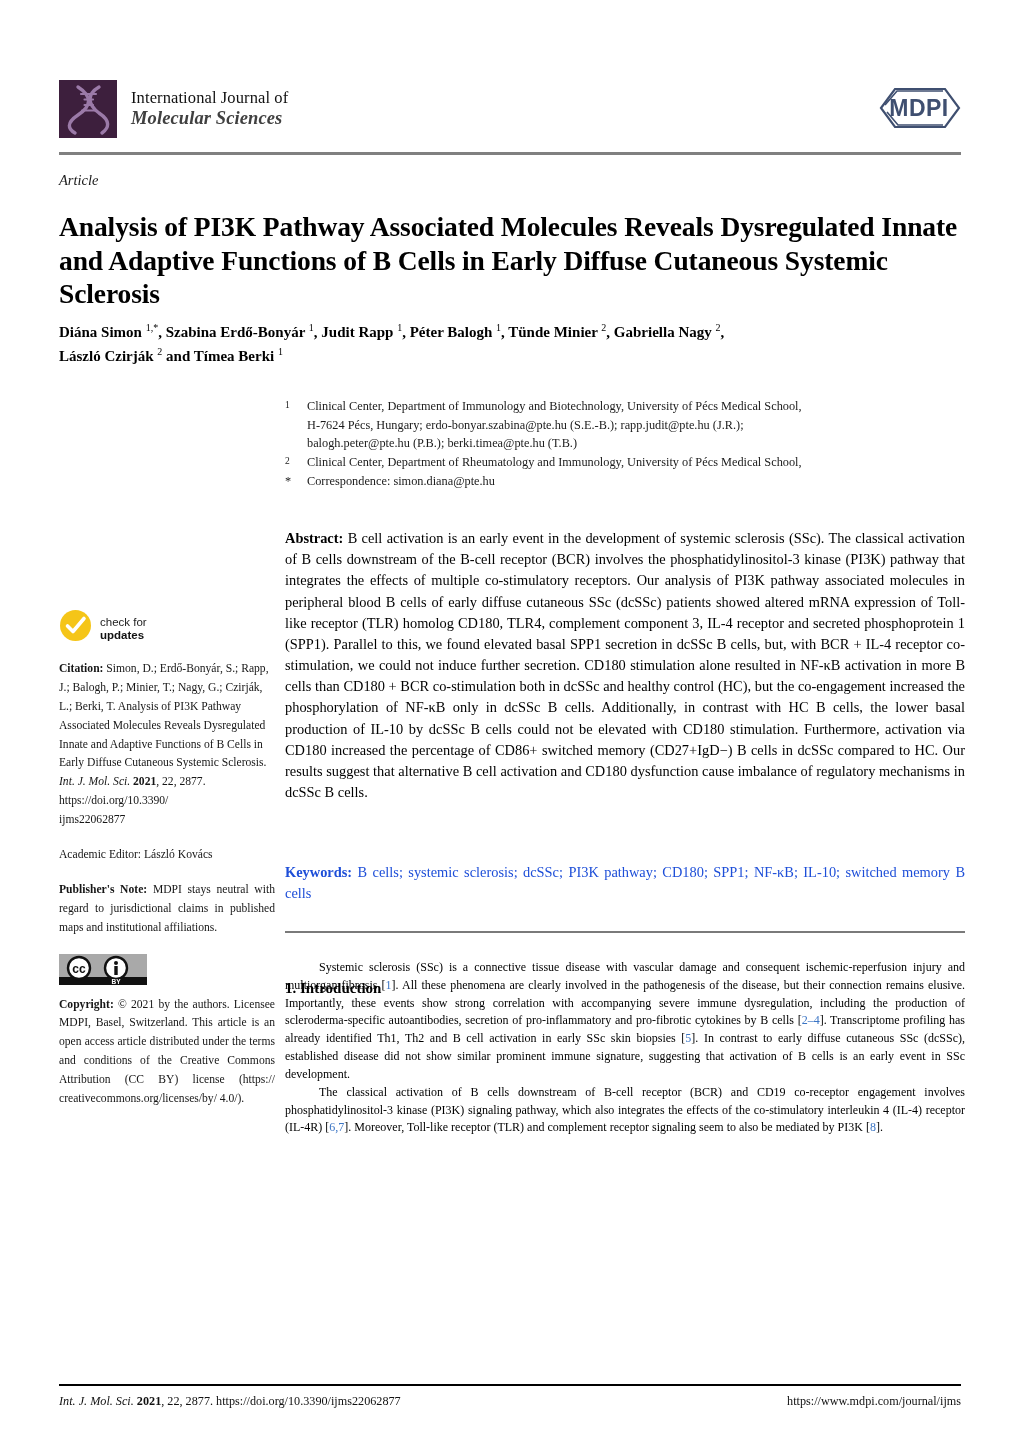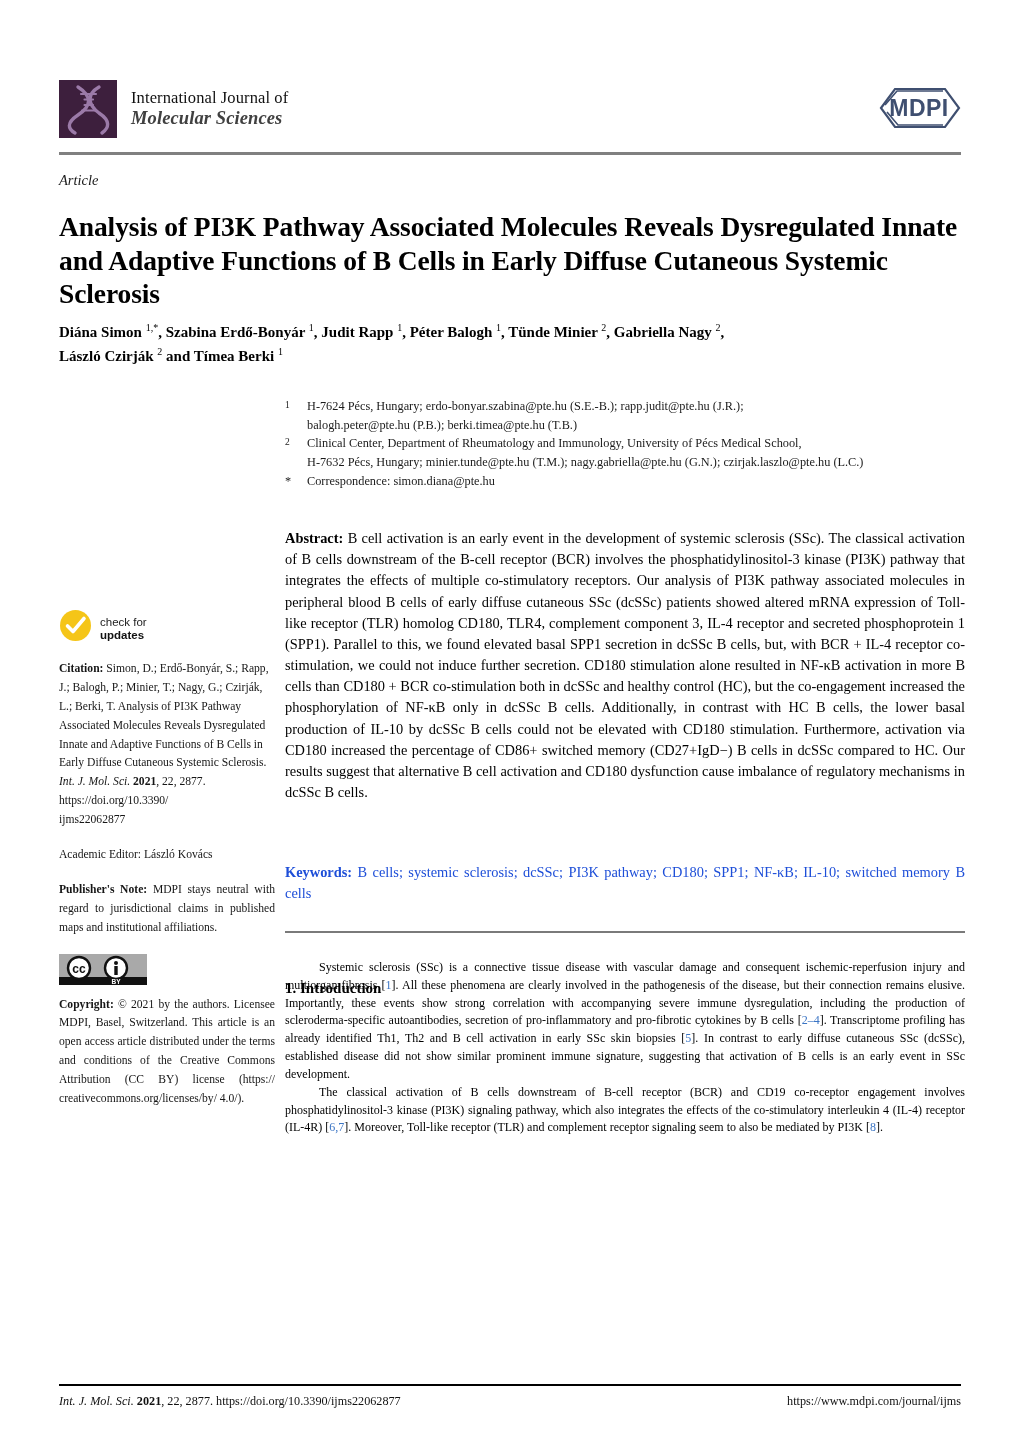--- a/index.html
+++ b/index.html
@@ -297,29 +297,29 @@
 
   <div class="authors">
     <div>Diána Simon <sup>1,*</sup>, Szabina Erdő-Bonyár <sup>1</sup>, Judit Rapp <sup>1</sup>, Péter Balogh <sup>1</sup>, Tünde Minier <sup>2</sup>, Gabriella Nagy <sup>2</sup>,</div>
     <div>László Czirják <sup>2</sup> and Tímea Berki <sup>1</sup></div>
   </div>
 
   <div class="affiliations">
     <div class="aff-row">
       <div class="aff-marker">1</div>
       <div class="aff-body">
+        <div>Clinical Center, Department of Immunology and Biotechnology, University of Pécs Medical School,</div>
         <div>H-7624 Pécs, Hungary; erdo-bonyar.szabina@pte.hu (S.E.-B.); rapp.judit@pte.hu (J.R.);</div>
         <div>balogh.peter@pte.hu (P.B.); berki.timea@pte.hu (T.B.)</div>
       </div>
     </div>
     <div class="aff-row">
       <div class="aff-marker">2</div>
       <div class="aff-body">
         <div>Clinical Center, Department of Rheumatology and Immunology, University of Pécs Medical School,</div>
-        <div>H-7632 Pécs, Hungary; minier.tunde@pte.hu (T.M.); nagy.gabriella@pte.hu (G.N.); czirjak.laszlo@pte.hu (L.C.)</div>
       </div>
     </div>
     <div class="aff-row">
       <div class="aff-marker star">*</div>
       <div class="aff-body">Correspondence: simon.diana@pte.hu</div>
     </div>
   </div>
 
   <div class="abstract">
     <b>Abstract:</b>

